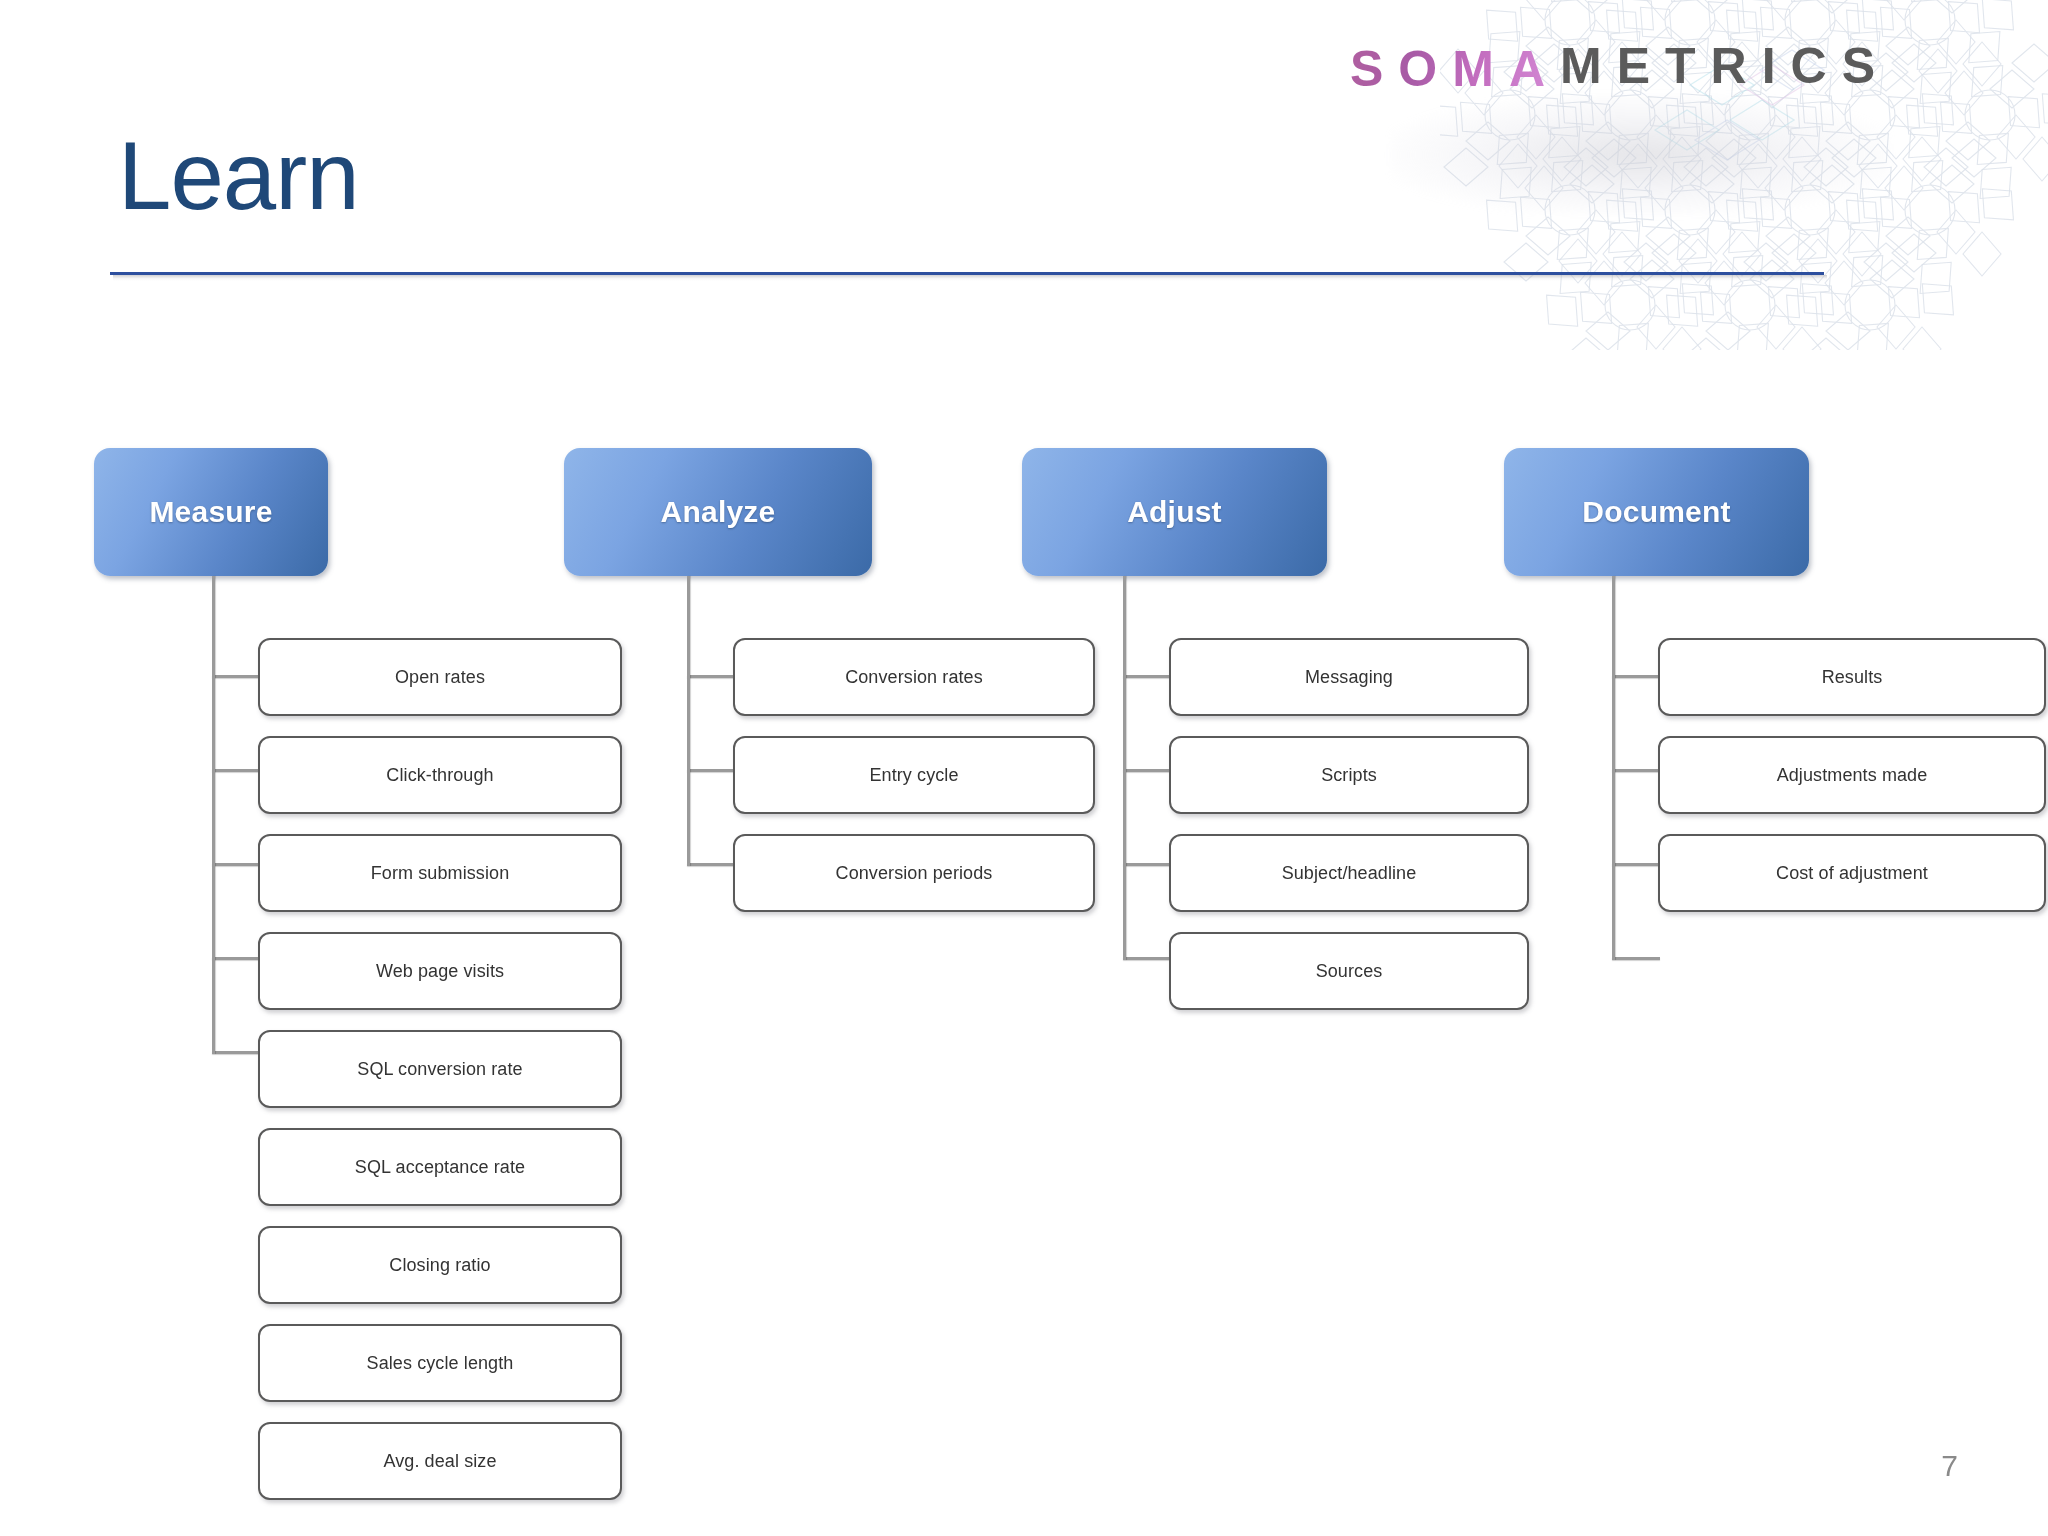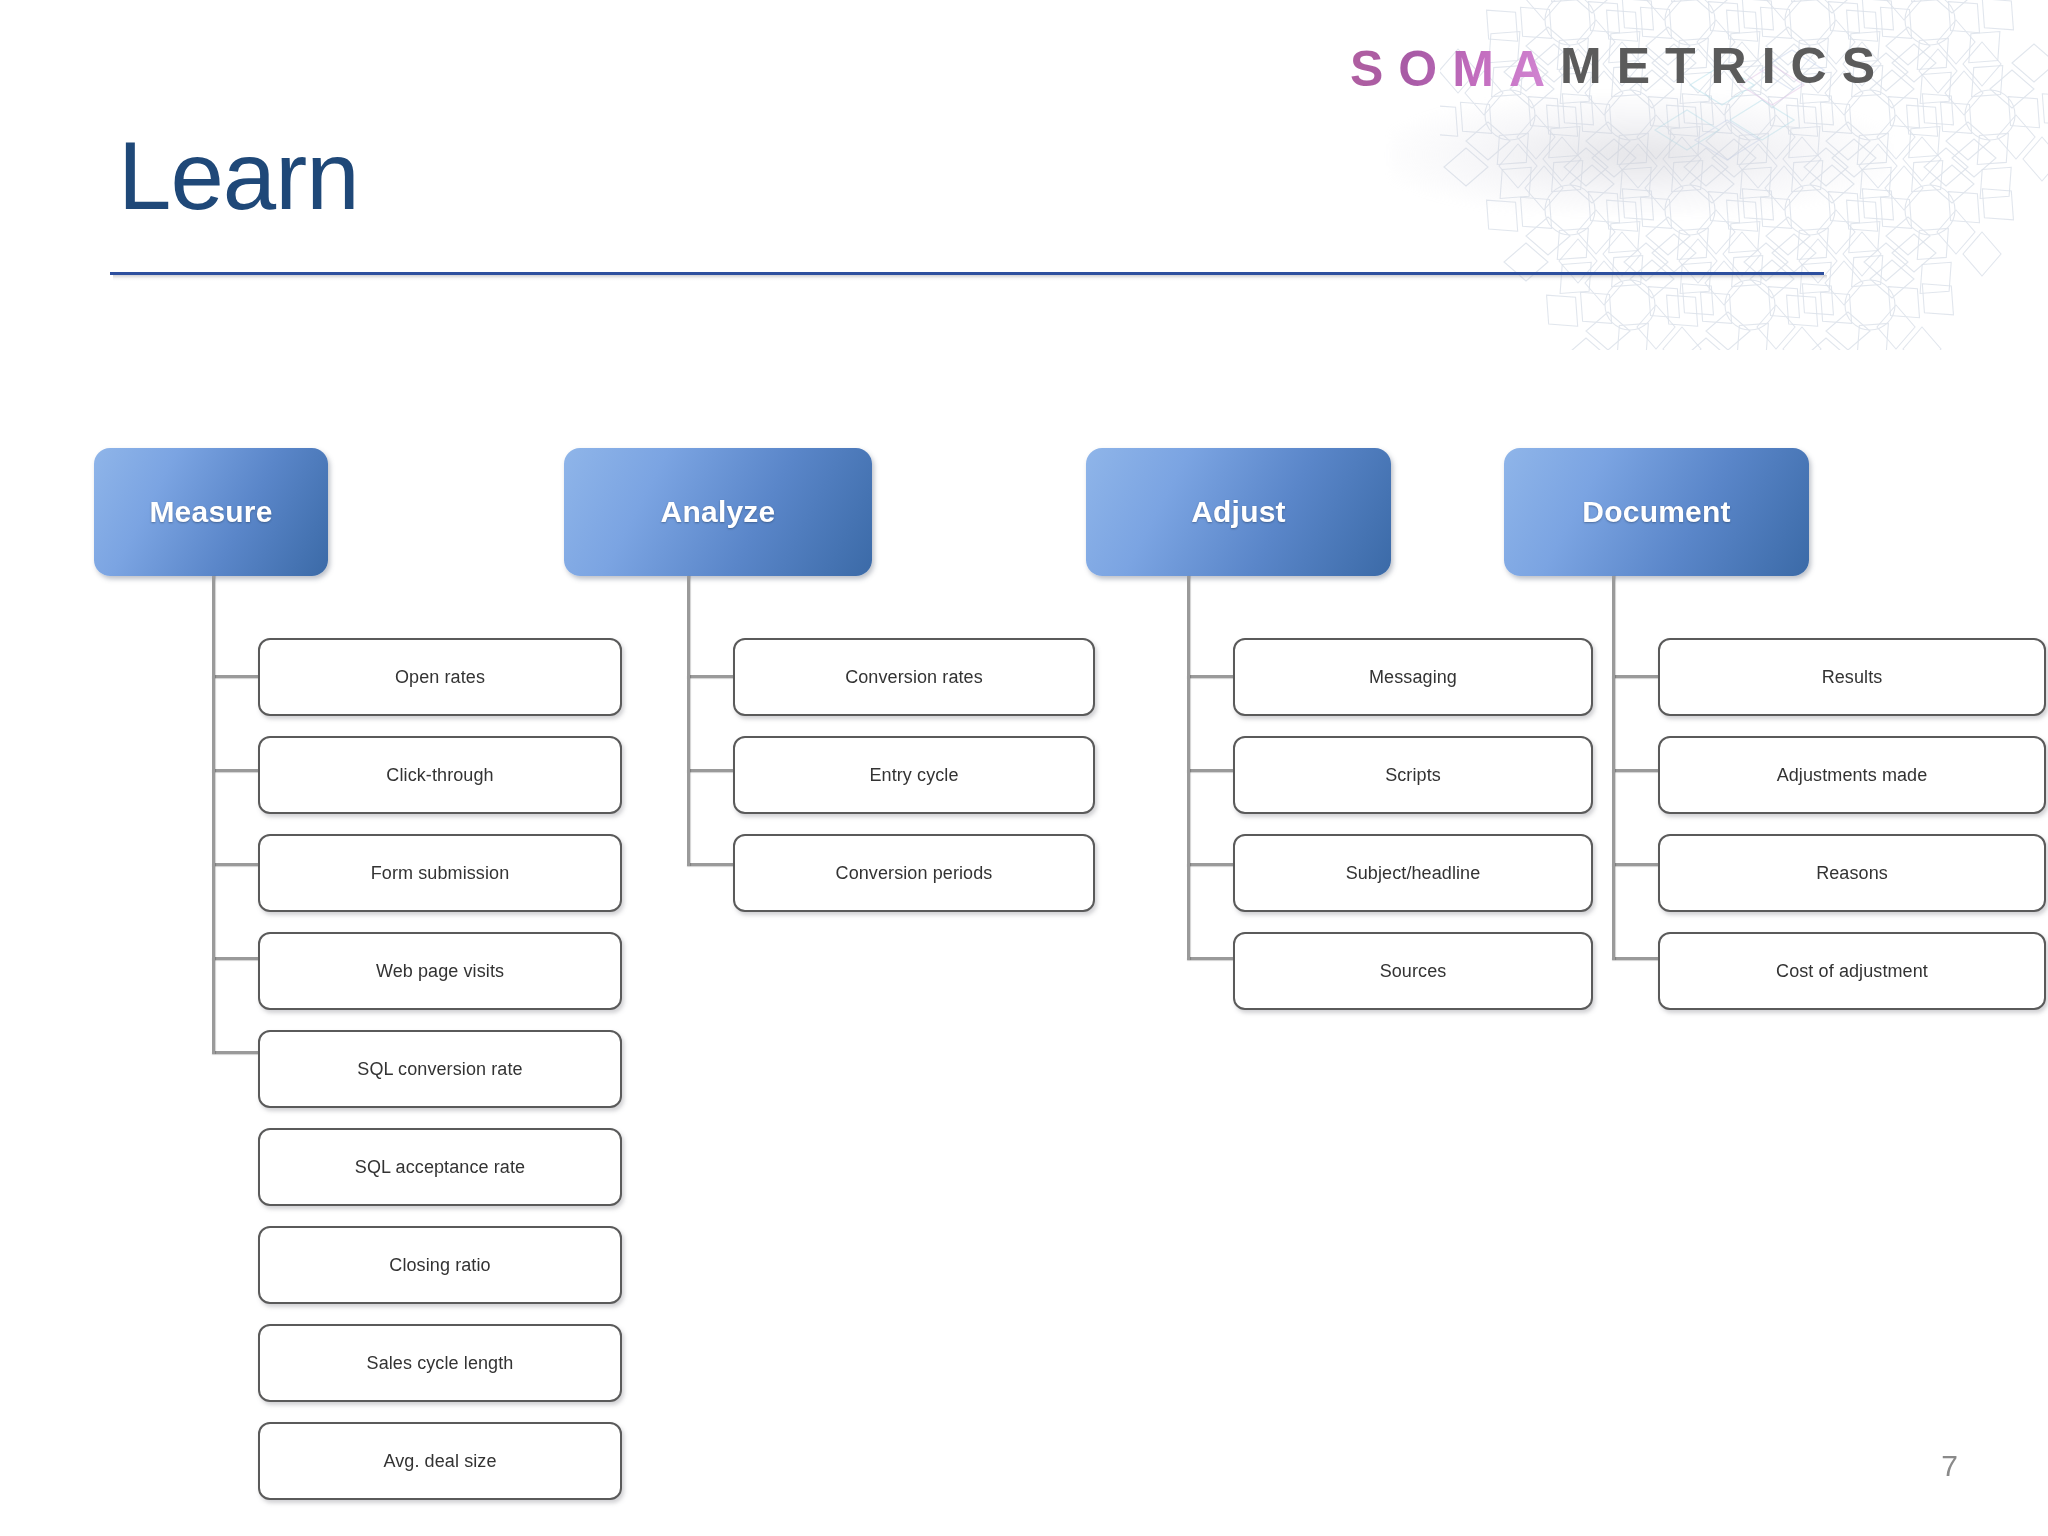--- a/index.html
+++ b/index.html
@@ -314,21 +314,21 @@
         </div>
         <div class="item">
           <span class="item-label">Entry cycle</span>
         </div>
         <div class="item">
           <span class="item-label">Conversion periods</span>
         </div>
       </div>
       <div class="trunk" style="left: 139px; top: 128px; height: 290px;"></div>
     </div>
-    <div class="column" style="left: 1048px; padding-left: 22px;">
+    <div class="column" style="left: 984px; padding-left: 22px;">
       <div class="col-head" style="width: 305px;">
         <span class="col-head-label">Adjust</span>
       </div>
       <div class="connector" style="left: 139px; width: 48px; top: 227px;"></div>
       <div class="connector" style="left: 139px; width: 48px; top: 321px;"></div>
       <div class="connector" style="left: 139px; width: 48px; top: 415px;"></div>
       <div class="connector" style="left: 139px; width: 48px; top: 509px;"></div>
       <div class="items" style="left: 185px; width: 360px;">
         <div class="item">
           <span class="item-label">Messaging</span>
@@ -354,23 +354,20 @@
       <div class="connector" style="left: 124px; width: 48px; top: 415px;"></div>
       <div class="connector" style="left: 124px; width: 48px; top: 509px;"></div>
       <div class="items" style="left: 170px; width: 388px;">
         <div class="item">
           <span class="item-label">Results</span>
         </div>
         <div class="item">
           <span class="item-label">Adjustments made</span>
         </div>
         <div class="item">
-          <span class="item-label">Reasons</span>
-        </div>
-        <div class="item">
           <span class="item-label">Cost of adjustment</span>
         </div>
       </div>
       <div class="trunk" style="left: 124px; top: 128px; height: 384px;"></div>
     </div>
   </div>
 
 <div id="page-number">7</div>
 
 </body></html>

